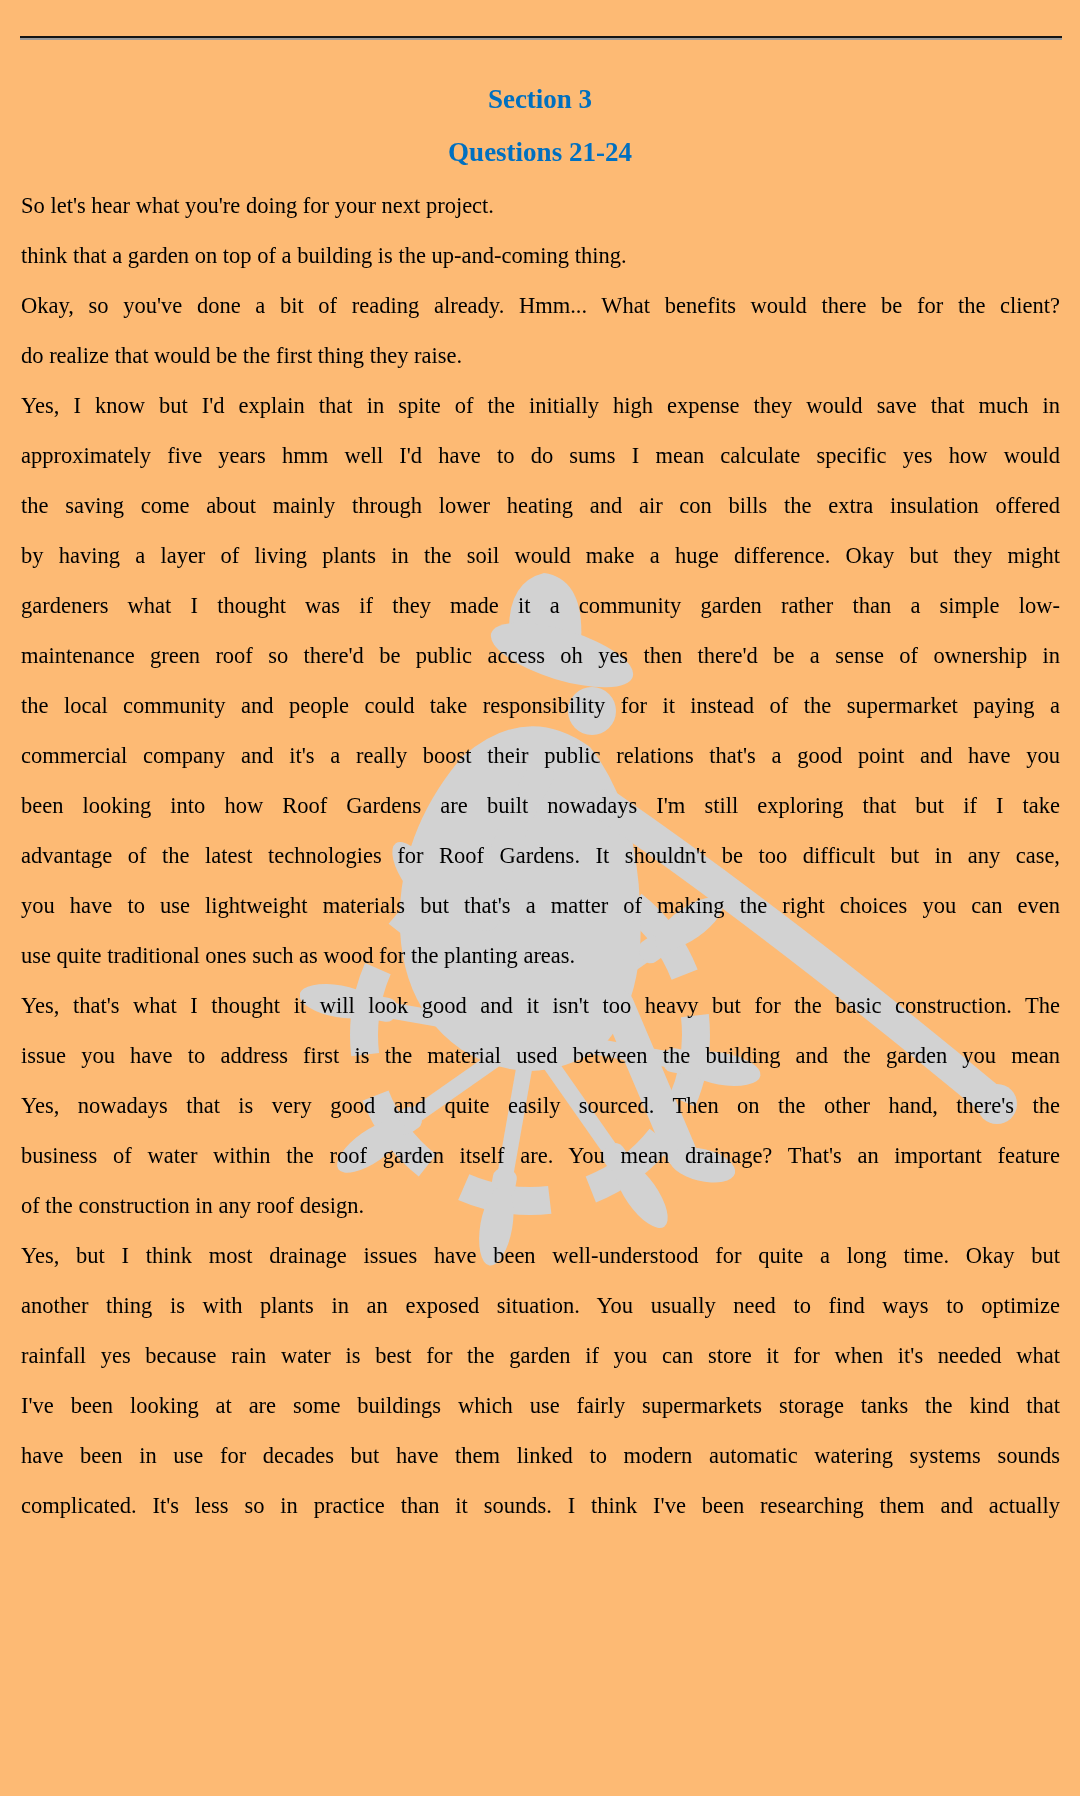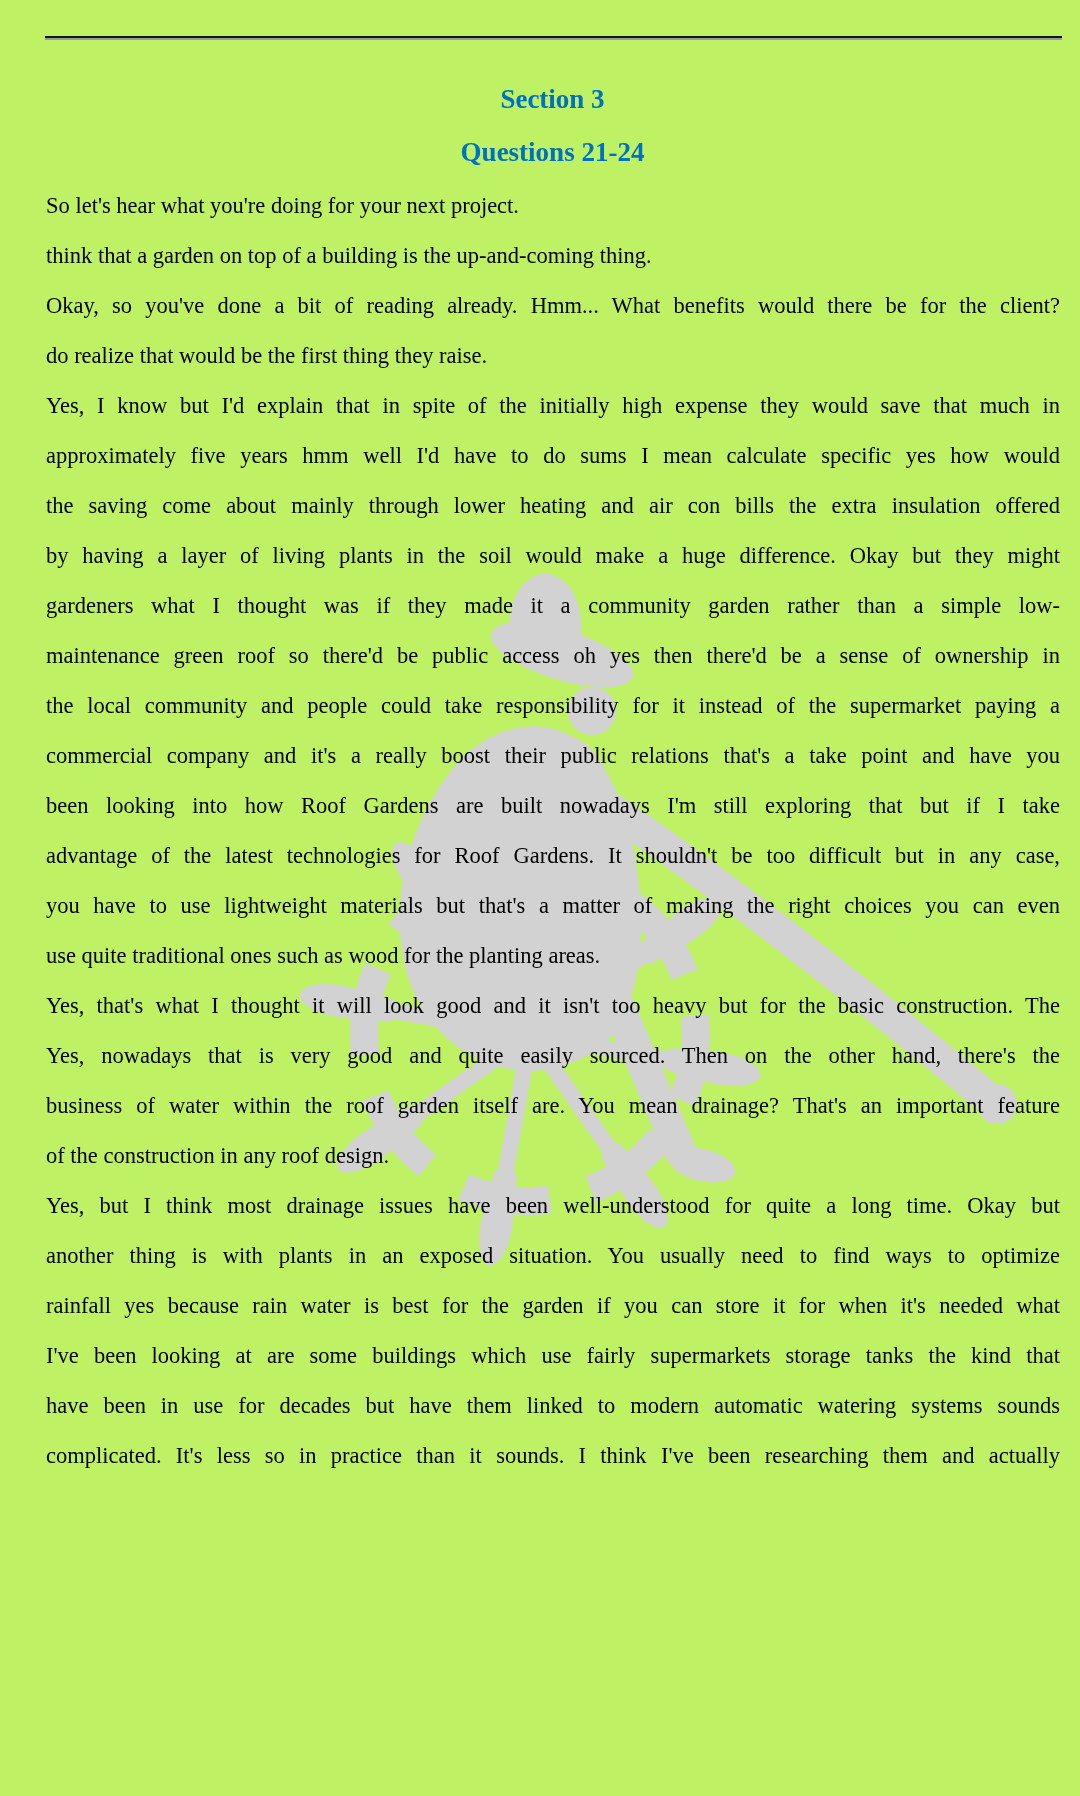--- a/index.html
+++ b/index.html
@@ -7,25 +7,24 @@
     --wm:#D2D2D2;
     --ink:#000000;
   }
   *{margin:0;padding:0;box-sizing:border-box;}
   html,body{background:#ffffff;}
   .page{
     position:relative;
     width:1080px;
     height:1796px;
     margin:0 auto;
-    background:#bef264;
+    background:#fdba74;
     overflow:hidden;
     font-family:"Liberation Serif","DejaVu Serif",serif;
     color:var(--ink);
-    padding-left:25px;
   }
   .watermark{
     position:absolute;
     left:300px;
     top:505px;
     width:740px;
     height:770px;
     z-index:0;
     pointer-events:none;
   }
@@ -158,28 +157,29 @@
           <div class="line pl">do realize that would be the first thing they raise.</div>
         </div>
         <div class="para">
           <div class="line">Yes, I know but I'd explain that in spite of the initially high expense they would save that much in</div>
           <div class="line">approximately five years hmm well I'd have to do sums I mean calculate specific yes how would</div>
           <div class="line">the saving come about mainly through lower heating and air con bills the extra insulation offered</div>
           <div class="line">by having a layer of living plants in the soil would make a huge difference. Okay but they might</div>
           <div class="line">gardeners what I thought was if they made it a community garden rather than a simple low-</div>
           <div class="line">maintenance green roof so there'd be public access oh yes then there'd be a sense of ownership in</div>
           <div class="line">the local community and people could take responsibility for it instead of the supermarket paying a</div>
-          <div class="line">commercial company and it's a really boost their public relations that's a take point and have you</div>
+          <div class="line">commercial company and it's a really boost their public relations that's a good point and have you</div>
           <div class="line">been looking into how Roof Gardens are built nowadays I'm still exploring that but if I take</div>
           <div class="line">advantage of the latest technologies for Roof Gardens. It shouldn't be too difficult but in any case,</div>
           <div class="line">you have to use lightweight materials but that's a matter of making the right choices you can even</div>
           <div class="line pl">use quite traditional ones such as wood for the planting areas.</div>
         </div>
         <div class="para">
           <div class="line">Yes, that's what I thought it will look good and it isn't too heavy but for the basic construction. The</div>
+          <div class="line">issue you have to address first is the material used between the building and the garden you mean</div>
           <div class="line">Yes, nowadays that is very good and quite easily sourced. Then on the other hand, there's the</div>
           <div class="line">business of water within the roof garden itself are. You mean drainage? That's an important feature</div>
           <div class="line pl">of the construction in any roof design.</div>
         </div>
         <div class="para">
           <div class="line">Yes, but I think most drainage issues have been well-understood for quite a long time. Okay but</div>
           <div class="line">another thing is with plants in an exposed situation. You usually need to find ways to optimize</div>
           <div class="line">rainfall yes because rain water is best for the garden if you can store it for when it's needed what</div>
           <div class="line">I've been looking at are some buildings which use fairly supermarkets storage tanks the kind that</div>
           <div class="line">have been in use for decades but have them linked to modern automatic watering systems sounds</div>

